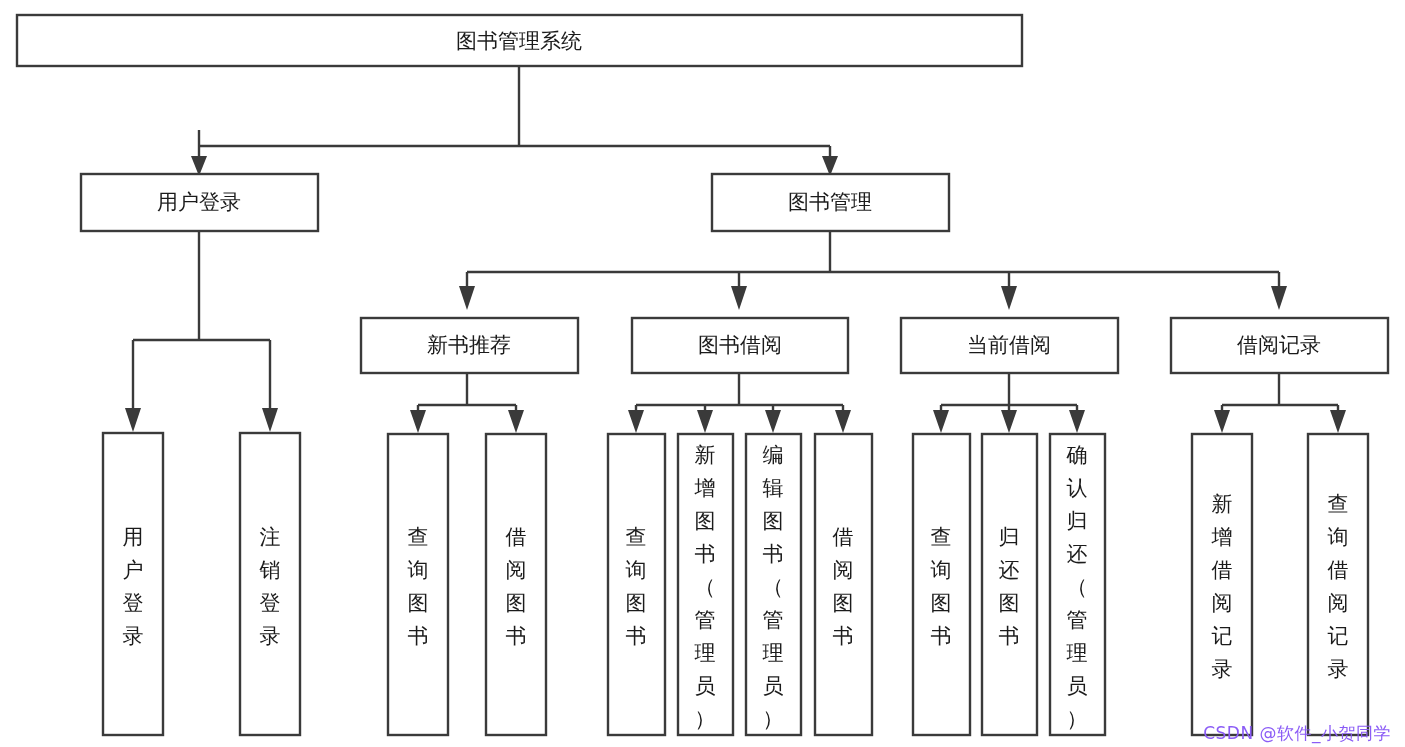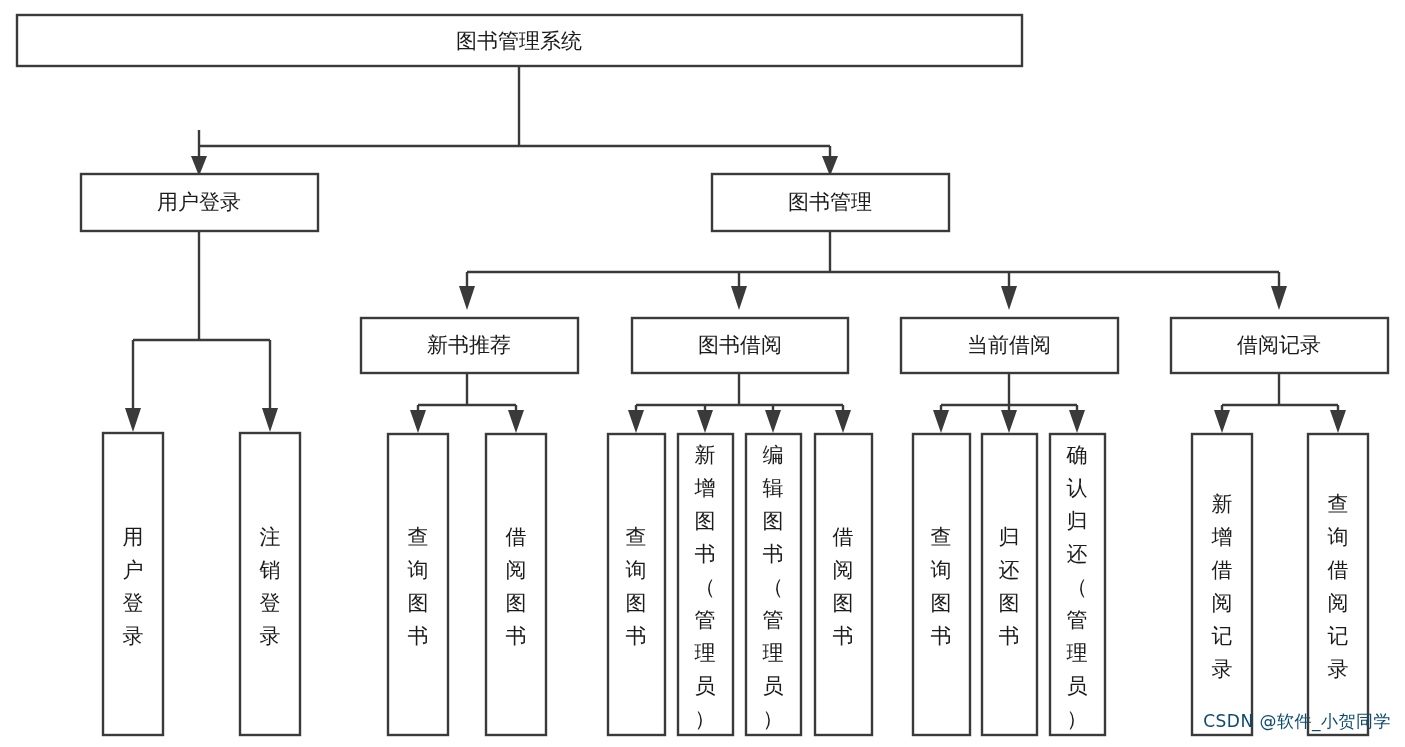--- a/index.html
+++ b/index.html
@@ -48,24 +48,24 @@
   }
   .node-label-v {
     font-family: "DejaVu Sans", "Liberation Sans", sans-serif;
     font-size: 21px;
     fill: #1b1b1b;
     text-anchor: middle;
   }
   .watermark {
     position: absolute;
     right: 14px;
-    bottom: 14px;
+    bottom: 2px;
     font-family: "DejaVu Sans", "Liberation Sans", sans-serif;
     font-size: 17px;
-    color: #0c4a6e;
+    color: #8b5cf6;
     letter-spacing: 0.5px;
     white-space: nowrap;
     pointer-events: none;
   }
 </style>
 </head>
 <body>
 
 <div id="diagram-root">
 

